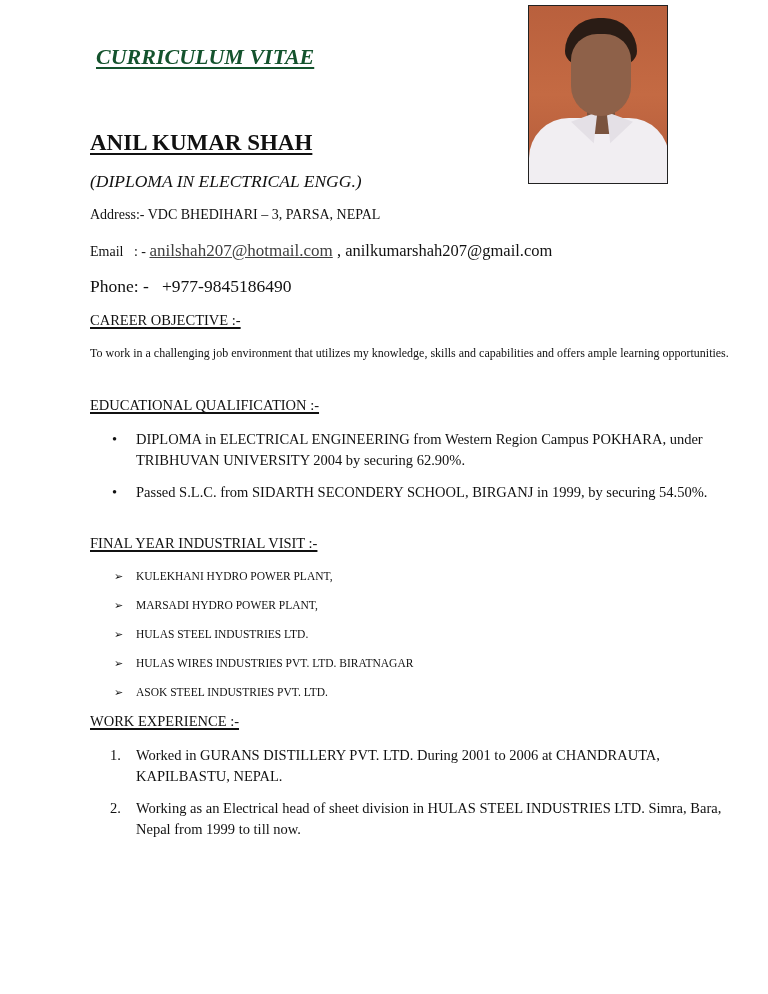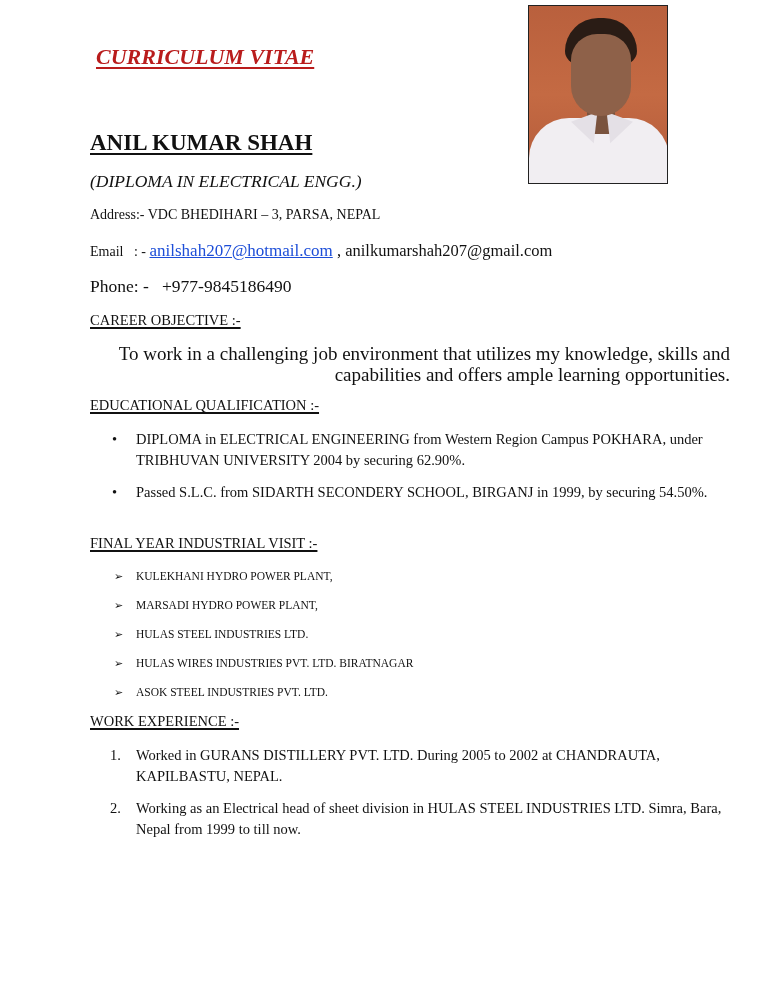--- a/index.html
+++ b/index.html
@@ -13,31 +13,30 @@
       text-decoration: underline; text-decoration-thickness: 2px; text-underline-offset: 3px;
     }
     .name {
       left: 90px; top: 130px; font-size: 23px; font-weight: bold;
       text-decoration: underline; text-decoration-thickness: 2px; text-underline-offset: 3px; text-align: right;
     }
     .degree { left: 90px; top: 171px; font-size: 17.5px; font-style: italic; }
     .address { left: 90px; top: 207px; font-size: 14px; }
     .email-row { left: 90px; top: 241px; font-size: 16px; }
     .email-label { font-size: 14px; }
-    .email-link { color: #1d4ed8; text-decoration: underline; font-size: 17px; }
+    .email-link { color: #404040; text-decoration: underline; font-size: 17px; }
     .email-alt { font-size: 16.5px; }
     .phone { left: 90px; top: 276px; font-size: 17.5px; }
     .heading {
       font-size: 14.5px; font-weight: normal; text-decoration: underline;
       text-decoration-thickness: 1.5px; text-underline-offset: 2px; left: 90px;
     }
     .para {
-      position: absolute; left: 90px; width: 640px; font-size: 19px; line-height: 21px;
+      position: absolute; left: 90px; width: 640px; font-size: 12px; line-height: 21px;
       white-space: normal;
-      text-align: right;
     }
     .bullet-item { position: absolute; left: 90px; width: 640px; font-size: 14.5px; line-height: 21px; }
     .bullet-item .marker { position: absolute; left: 22px; top: 0; }
     .bullet-item .text { position: absolute; left: 46px; width: 590px; }
     .visit-item { position: absolute; left: 90px; font-size: 11.5px; line-height: 16px; white-space: nowrap; }
     .visit-item .marker { position: absolute; left: 24px; top: 0; font-size: 11px; }
     .visit-item .text { position: absolute; left: 46px; }
     .photo {
       position: absolute; left: 528px; top: 5px; width: 140px; height: 179px;
       border: 1.5px solid #222; box-sizing: border-box; overflow: hidden;
@@ -46,21 +45,21 @@
     .photo .hair { position: absolute; left: 36px; top: 12px; width: 72px; height: 46px; background: #2a1c15; border-radius: 36px 36px 14px 14px; }
     .photo .face { position: absolute; left: 42px; top: 28px; width: 60px; height: 82px; background: #8e6149; border-radius: 26px 26px 30px 30px; }
     .photo .neck { position: absolute; left: 58px; top: 98px; width: 28px; height: 30px; background: #7a533e; }
     .photo .shirt { position: absolute; left: 0; top: 112px; width: 140px; height: 70px; background: #f1eef2; border-radius: 40px 40px 0 0; }
     .photo .collar-l { position: absolute; left: 46px; top: 110px; width: 0; height: 0; border-left: 14px solid transparent; border-right: 14px solid transparent; border-top: 28px solid #e4e0e6; transform: rotate(-20deg); }
     .photo .collar-r { position: absolute; left: 72px; top: 110px; width: 0; height: 0; border-left: 14px solid transparent; border-right: 14px solid transparent; border-top: 28px solid #e4e0e6; transform: rotate(20deg); }
   </style>
 </head>
 <body>
 
-<div class="abs title" style="color:#b91c1c">CURRICULUM VITAE</div>
+<div class="abs title" style="color:#14532d">CURRICULUM VITAE</div>
 
 <div class="photo" title="passport-style photo of applicant">
   <div class="shirt"></div>
   <div class="neck"></div>
   <div class="collar-l"></div>
   <div class="collar-r"></div>
   <div class="hair"></div>
   <div class="face"></div>
 </div>
 
@@ -103,18 +102,18 @@
   <span class="text">HULAS WIRES INDUSTRIES PVT. LTD. BIRATNAGAR</span>
 </div>
 <div class="visit-item" style="top:684px">
   <span class="marker">➢</span>
   <span class="text">ASOK STEEL INDUSTRIES PVT. LTD.</span>
 </div>
 
 <div class="abs heading" style="top:713px">WORK EXPERIENCE :-</div>
 <div class="bullet-item" style="top:745px">
   <span class="marker" style="left:20px">1.</span>
-  <span class="text">Worked in GURANS DISTILLERY PVT. LTD. During 2005 to 2002 at CHANDRAUTA, KAPILBASTU, NEPAL.</span>
+  <span class="text">Worked in GURANS DISTILLERY PVT. LTD. During 2001 to 2006 at CHANDRAUTA, KAPILBASTU, NEPAL.</span>
 </div>
 <div class="bullet-item" style="top:798px">
   <span class="marker" style="left:20px">2.</span>
   <span class="text">Working as an Electrical head of sheet division in HULAS STEEL INDUSTRIES LTD. Simra, Bara, Nepal from 1999 to till now.</span>
 </div>
 
 </body></html>

